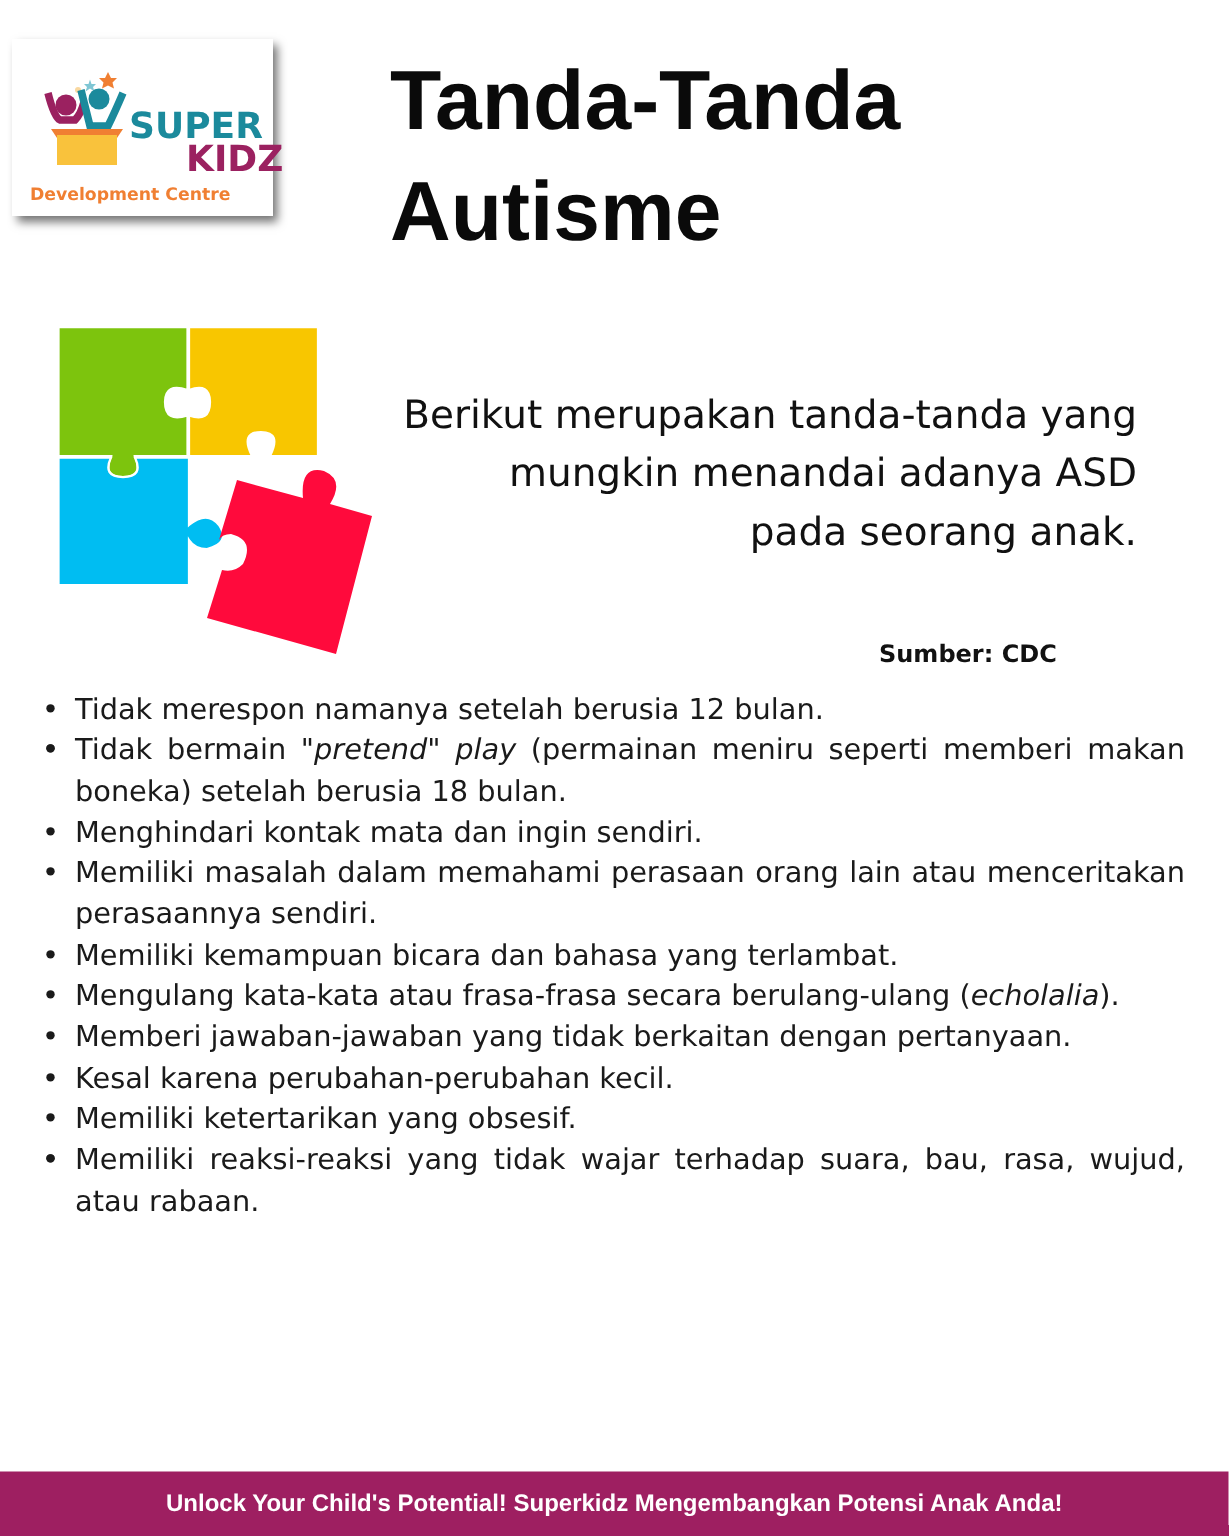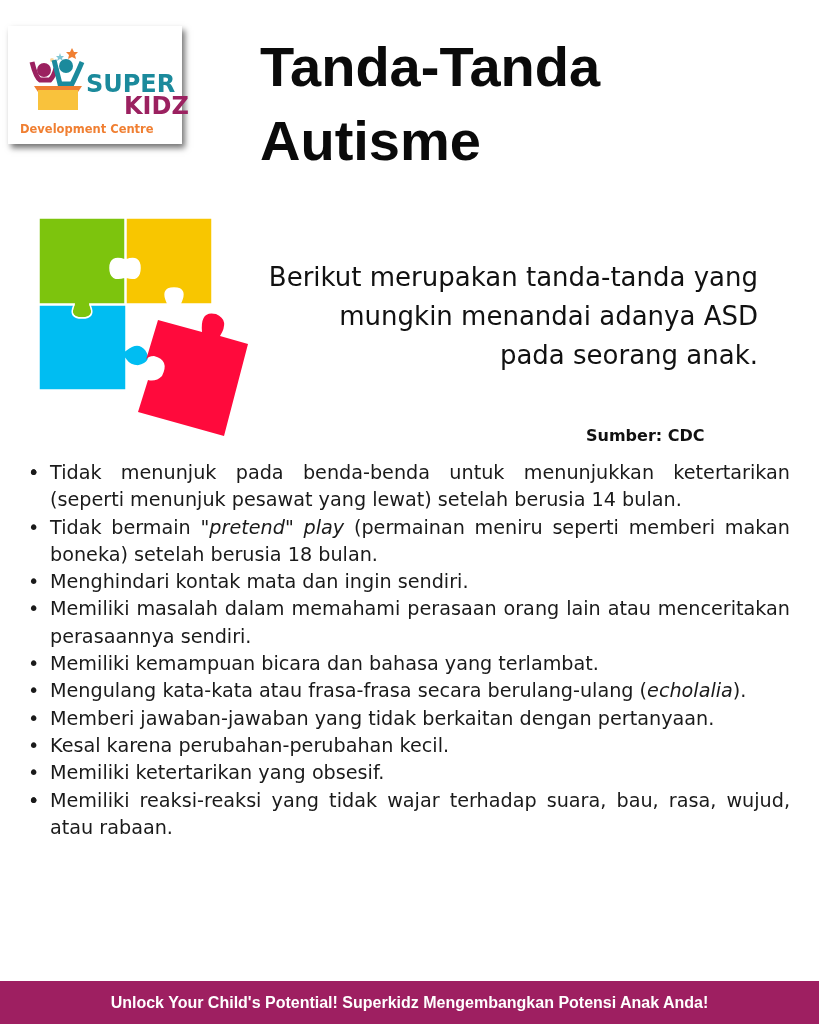--- a/index.html
+++ b/index.html
@@ -51,22 +51,22 @@
   <path d="M9,8 L95,8 L95,50 Q80,45 80,58 Q80,72 95,67 L95,94 L60,94 Q66,108 52,108 Q38,108 44,94 L9,94 Z" fill="#7dc40d" stroke="#fff" stroke-width="1.5"></path>
   <path d="M96,8 L182,8 L182,94 L150,94 Q158,78 144,78 Q130,78 138,94 L96,94 L96,67 Q110,72 110,58 Q110,45 96,50 Z" fill="#f8c600" stroke="#fff" stroke-width="1.5"></path>
   <path d="M9,95 L44,95 Q38,108 52,108 Q66,108 60,95 L96,95 L96,140 Q108,130 116,140 Q124,152 108,156 Q100,156 96,150 L96,180 L9,180 Z" fill="#00bdf2" stroke="#fff" stroke-width="1.5"></path>
   <path d="M128,110 L172,122 Q170,100 186,104 Q200,110 190,126 L218,134 L194,226 L108,202 L118,170 Q126,172 132,166 Q140,150 124,146 Q118,146 116,150 Z" fill="#ff0a3c"></path>
 </svg>
 
 <div class="intro">Berikut merupakan tanda-tanda yang mungkin menandai adanya ASD pada seorang anak.</div>
 <div class="source">Sumber: CDC</div>
 
 <ul class="list" id="signs-list">
+    <li><span class="bullet">•</span><span>Tidak merespon namanya setelah berusia 12 bulan.</span></li>
     <li><span class="bullet">•</span></li>
-    <li><span class="bullet">•</span><span>Tidak menunjuk pada benda-benda untuk menunjukkan ketertarikan (seperti menunjuk pesawat yang lewat) setelah berusia 14 bulan.</span></li>
     <li><span class="bullet">•</span><span>Tidak bermain "</span><span class="it">pretend</span><span>" </span><span class="it">play</span><span> (permainan meniru seperti memberi makan boneka) setelah berusia 18 bulan.</span></li>
     <li><span class="bullet">•</span><span>Menghindari kontak mata dan ingin sendiri.</span></li>
     <li><span class="bullet">•</span><span>Memiliki masalah dalam memahami perasaan orang lain atau menceritakan perasaannya sendiri.</span></li>
     <li><span class="bullet">•</span><span>Memiliki kemampuan bicara dan bahasa yang terlambat.</span></li>
     <li><span class="bullet">•</span><span>Mengulang kata-kata atau frasa-frasa secara berulang-ulang (</span><span class="it">echolalia</span><span>).</span></li>
     <li><span class="bullet">•</span><span>Memberi jawaban-jawaban yang tidak berkaitan dengan pertanyaan.</span></li>
     <li><span class="bullet">•</span><span>Kesal karena perubahan-perubahan kecil.</span></li>
     <li><span class="bullet">•</span><span>Memiliki ketertarikan yang obsesif.</span></li>
     <li><span class="bullet">•</span></li>
     <li><span class="bullet">•</span><span>Memiliki reaksi-reaksi yang tidak wajar terhadap suara, bau, rasa, wujud, atau rabaan.</span></li>

